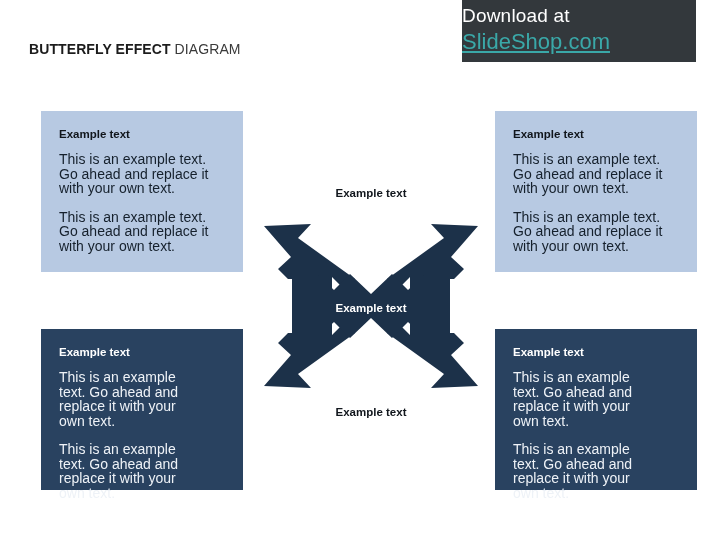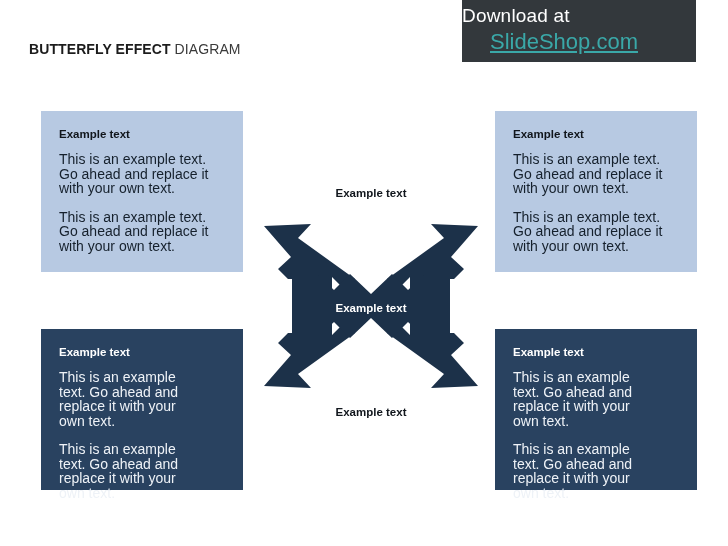--- a/index.html
+++ b/index.html
@@ -38,21 +38,20 @@
     line-height: 25px;
     letter-spacing: 0.2px;
   }
   .promo-line2 {
     display: block;
     color: #3aa8a8;
     font-size: 22px;
     line-height: 28px;
     text-decoration: underline;
     text-underline-offset: 2px;
-    padding-left: 28px;
   }
 
   .slide-title {
     position: absolute;
     left: 29px;
     top: 33px;
     font-size: 14px;
     color: #1c1c1c;
     letter-spacing: 0.1px;
     white-space: nowrap;

